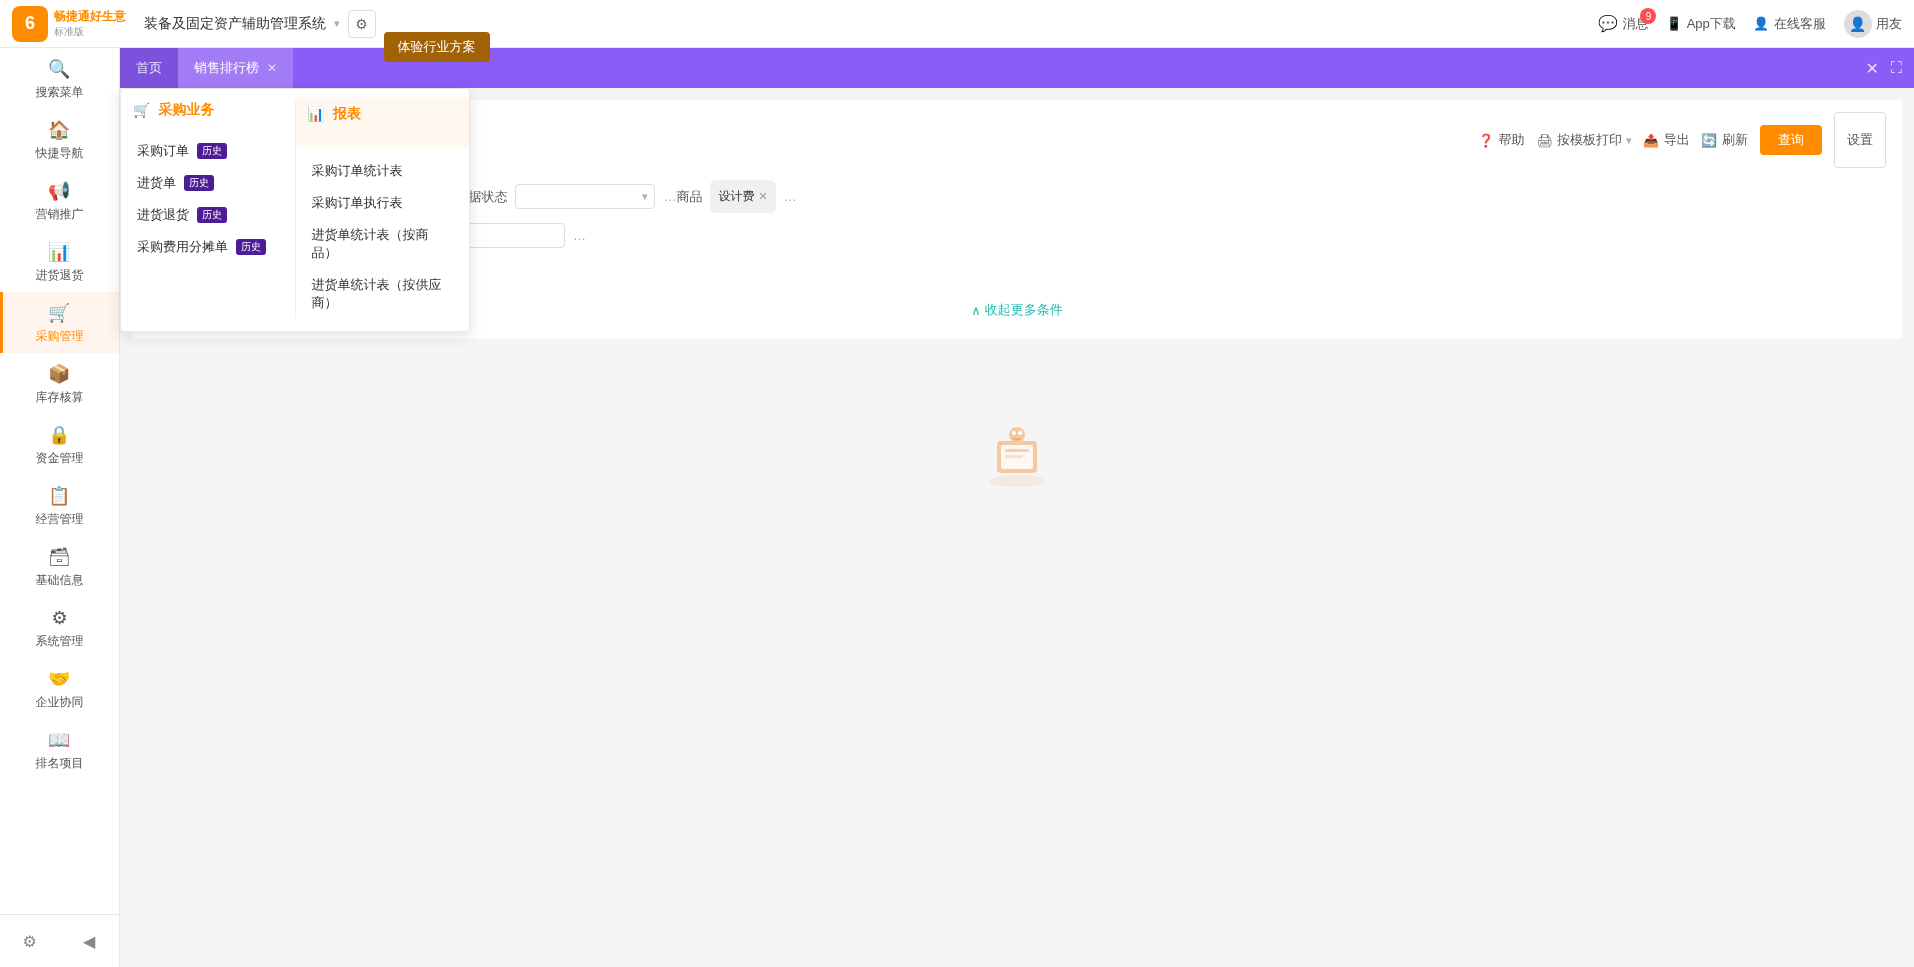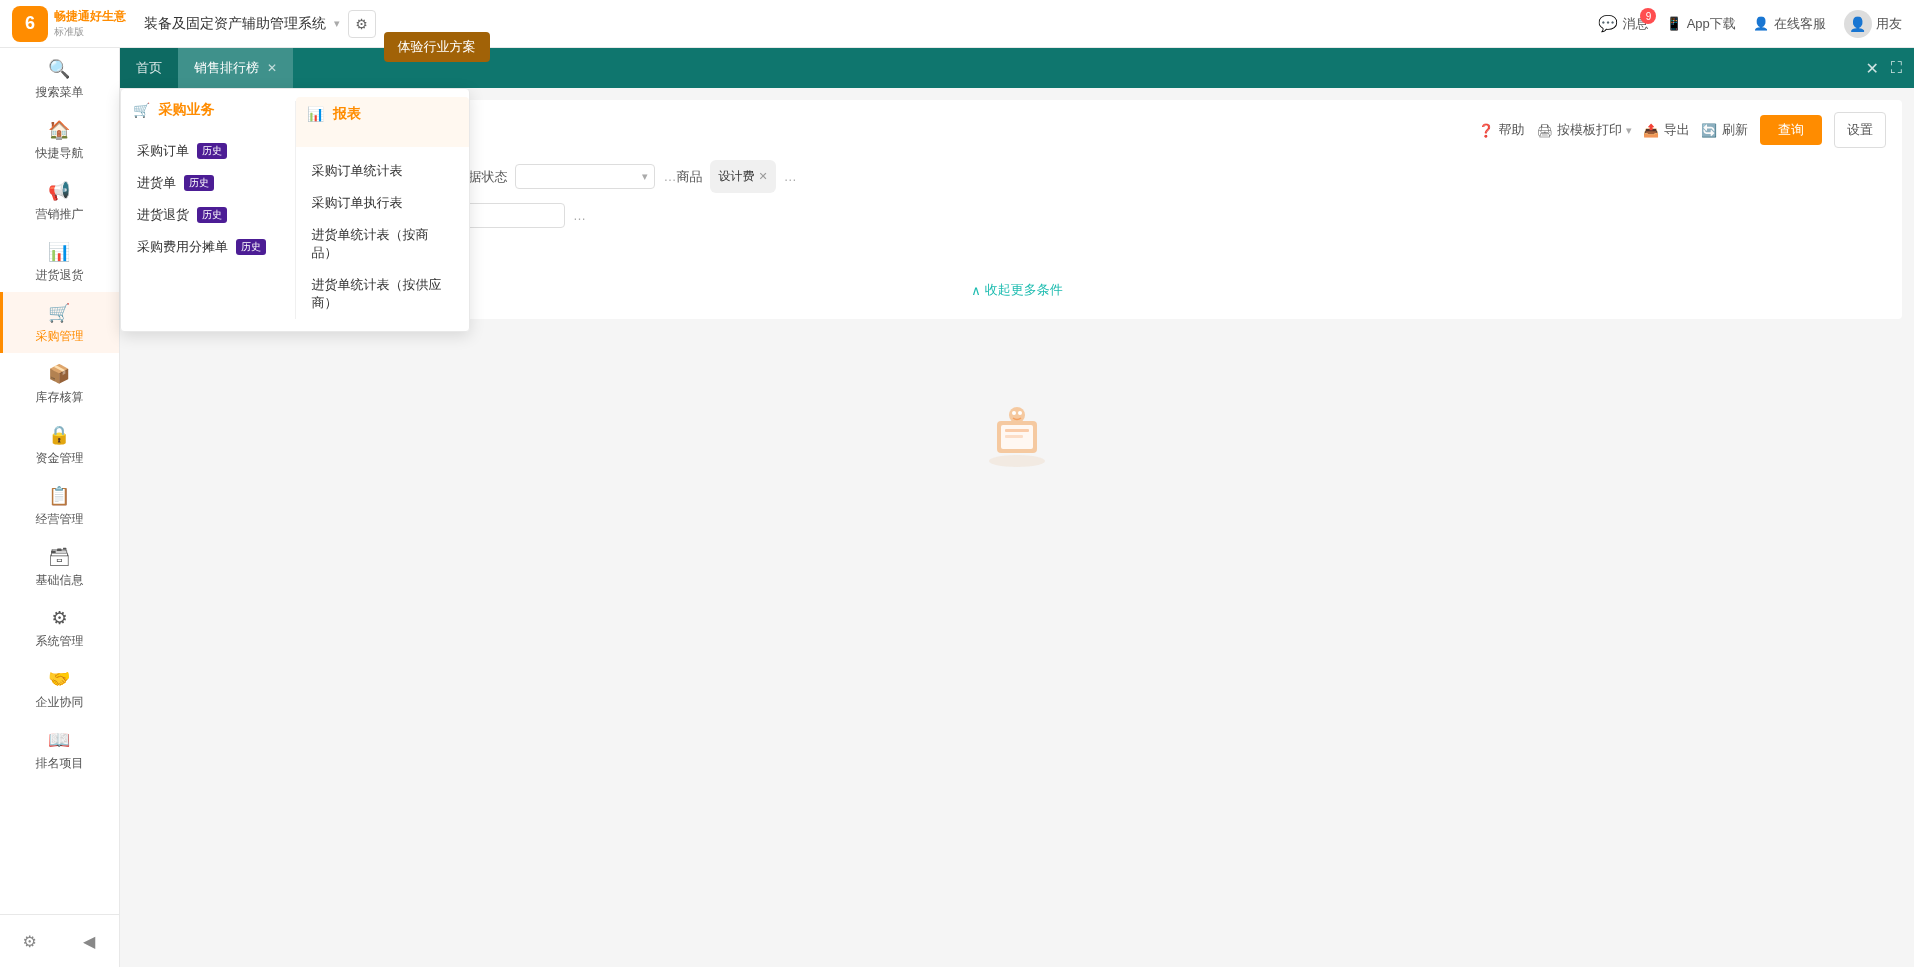--- a/index.html
+++ b/index.html
@@ -129,21 +129,21 @@
     .main-content {
       margin-left: 120px;
       margin-top: 48px;
       height: calc(967px - 48px);
       display: flex;
       flex-direction: column;
     }
 
     
     .tab-bar {
-      background: #0f766e;
+      background: #8b5cf6;
       display: flex;
       align-items: stretch;
       height: 40px;
       position: relative;
     }
     .tab-item {
       display: flex;
       align-items: center;
       padding: 0 16px;
       font-size: 13px;
@@ -209,21 +209,21 @@
       color: #fff;
       border: none;
       border-radius: 4px;
       padding: 6px 18px;
       font-size: 13px;
       cursor: pointer;
     }
     .settings-btn {
       border: 1px solid #ddd;
       border-radius: 4px;
-      padding: 8px 12px;
+      padding: 18px 12px;
       font-size: 13px;
       cursor: pointer;
       background: #fff;
       color: #555;
     }
 
     
     .filter-row {
       display: flex;
       align-items: center;

